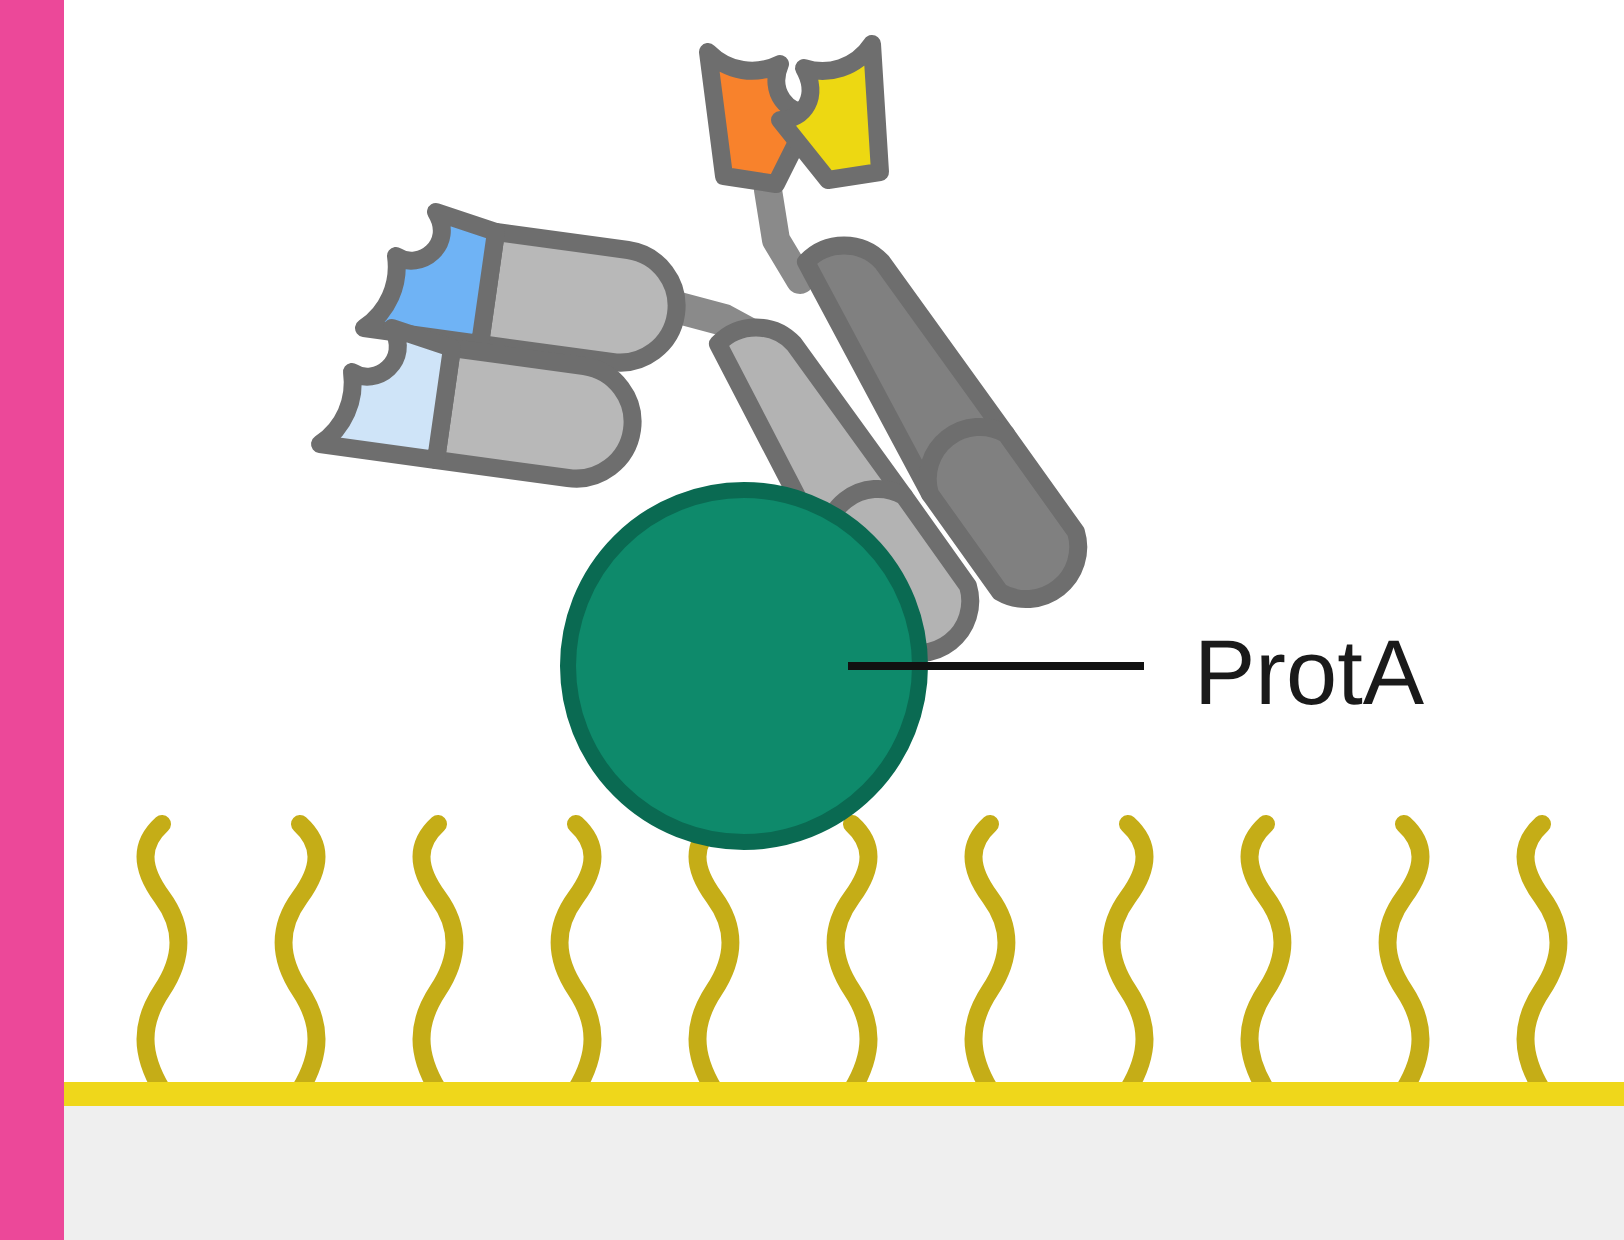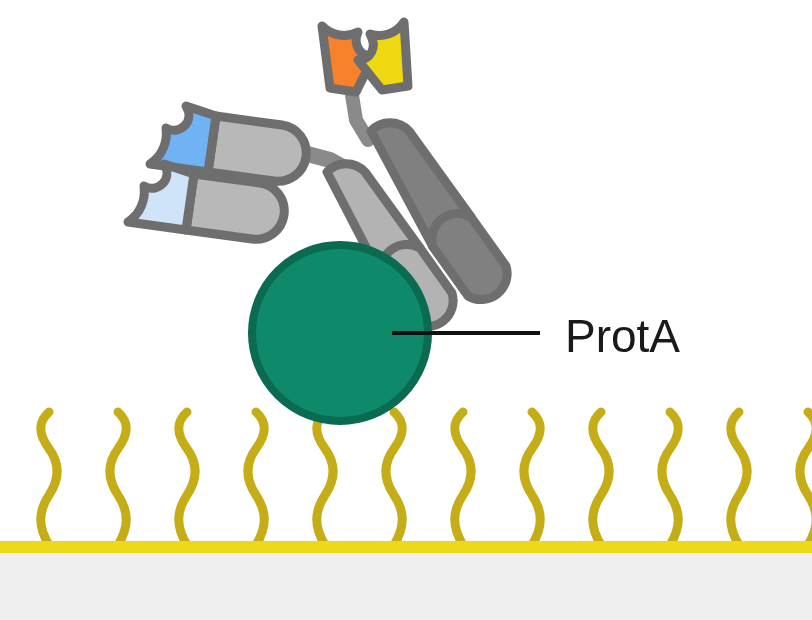--- a/index.html
+++ b/index.html
@@ -11,21 +11,22 @@
   body {
     width: 812px;
     height: 620px;
     overflow: hidden;
     font-family: "Liberation Sans", sans-serif;
   }
   #scene {
     position: relative;
     width: 684px;
     height: 620px;
-    background: #bef264;
+    background: #ec4899;
+    padding-left: 32px;
   }
   #scene svg {
     display: block;
   }
   .label-text {
     font-family: "Liberation Sans", sans-serif;
     font-size: 46px;
     fill: #1a1a1a;
   }
 </style>

